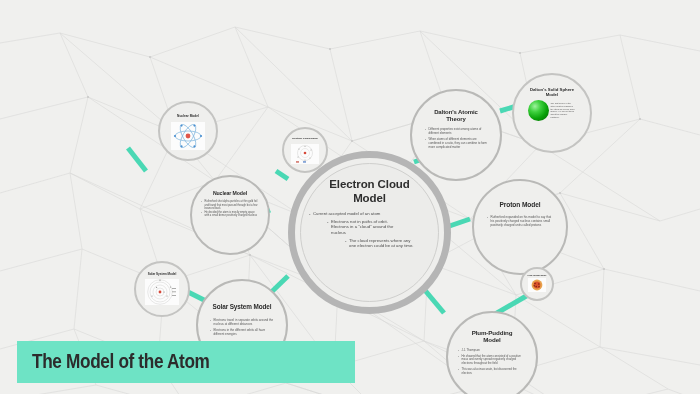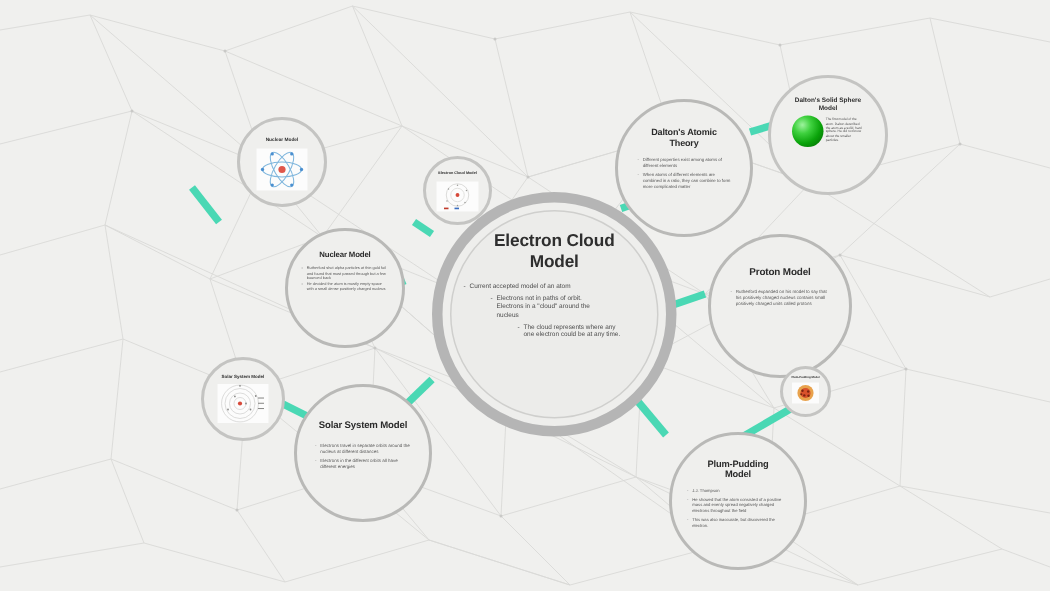--- a/index.html
+++ b/index.html
@@ -2,21 +2,21 @@
 <html><head>
 <meta charset="utf-8">
 <style>
   html,body{margin:0;padding:0;}
   body{
     width:700px;height:394px;overflow:hidden;
     background:#f0f0ee;
     font-family:"Liberation Sans",sans-serif;
     position:relative;
   }
-  #canvas{position:absolute;inset:0;overflow:hidden;}
+  #canvas{position:absolute;inset:0;overflow:hidden;margin-top:23px;}
   #netlayer{position:absolute;inset:0;width:700px;height:394px;}
   #connlayer{position:absolute;inset:0;width:700px;height:394px;}
 
   
   .node{
     position:absolute;border-radius:50%;
     background:#efefed;
     box-sizing:border-box;
     display:flex;flex-direction:column;
     align-items:center;justify-content:flex-start;
@@ -348,14 +348,17 @@
           <circle cx="7" cy="5.5" r="0.8"></circle>
             <circle cx="10.8" cy="6" r="0.8"></circle>
           <circle cx="8.2" cy="8.6" r="0.8"></circle>
             <circle cx="11" cy="8.8" r="0.8"></circle>
           <circle cx="6.2" cy="7.8" r="0.7"></circle>
         </g>
       </svg>
     </div>
   </div>
 
+  <div id="banner">
+    <div class="btxt">The Model of the Atom</div>
+  </div>
 
 </div>
 
 </body></html>

